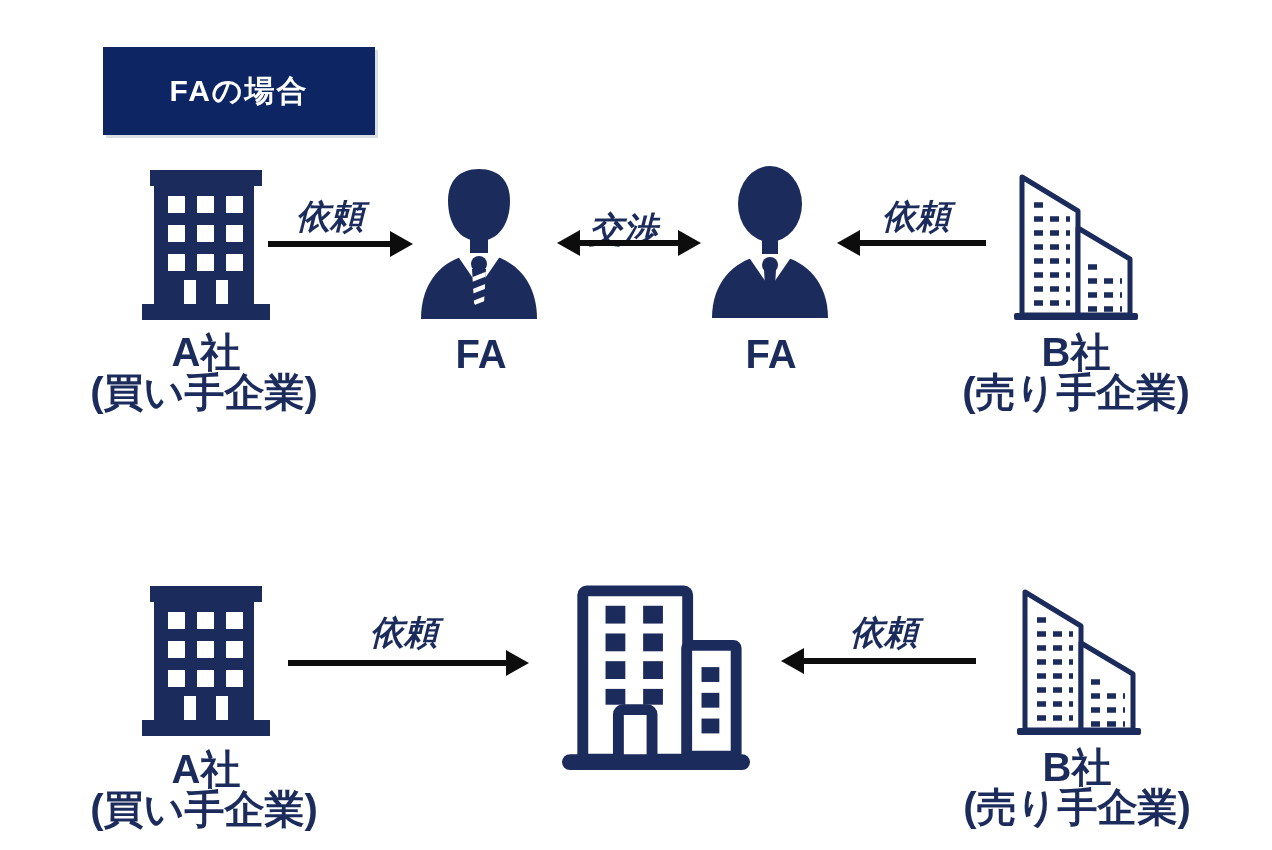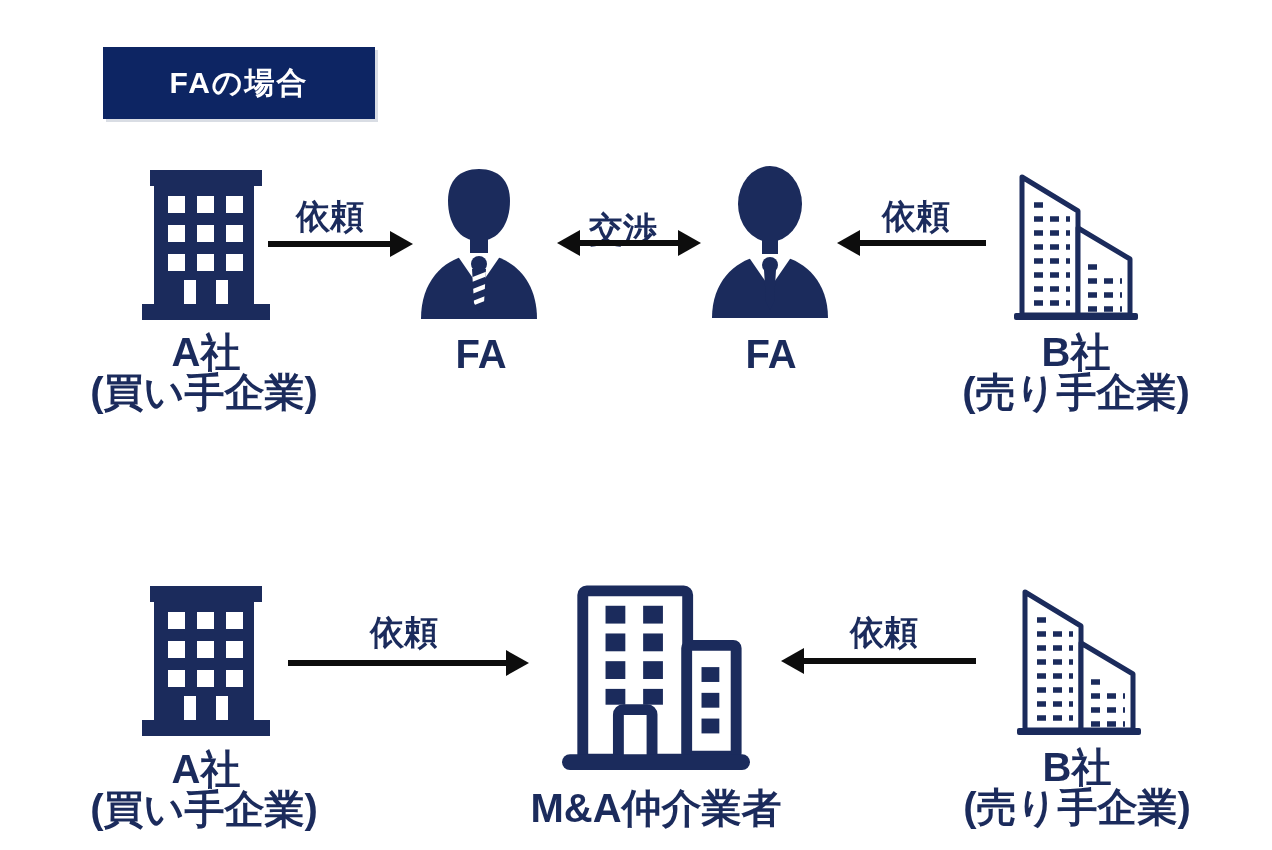--- a/index.html
+++ b/index.html
@@ -17,21 +17,21 @@
     position:absolute;background:var(--badge-bg);color:#fff;
     display:flex;align-items:center;justify-content:center;
     font-size:30px;letter-spacing:2px;box-shadow:3px 3px 0 #d9dde4;
   }
   .icon{position:absolute;color:var(--navy);}
   .icon svg{width:100%;height:100%;display:block;}
   .lbl{
     position:absolute;transform:translateX(-50%);color:var(--navy);
     font-size:40px;line-height:1.1;white-space:nowrap;text-align:center;
   }
-  .arrow-lbl{position:absolute;transform:translateX(-50%);color:var(--navy);font-size:34px;white-space:nowrap;}
+  .arrow-lbl{position:absolute;transform:translateX(-50%);color:var(--navy);font-size:34px;white-space:nowrap;font-style:italic;}
   .arrow{position:absolute;height:6px;background:var(--arrow);}
   .arrow.right::after{
     content:'';position:absolute;right:-21px;top:50%;transform:translateY(-50%);
     width:0;height:0;border-top:13px solid transparent;border-bottom:13px solid transparent;
     border-left:23px solid var(--arrow);
   }
   .arrow.left::before{
     content:'';position:absolute;left:-21px;top:50%;transform:translateY(-50%);
     width:0;height:0;border-top:13px solid transparent;border-bottom:13px solid transparent;
     border-right:23px solid var(--arrow);
@@ -45,21 +45,21 @@
     content:'';position:absolute;left:-21px;top:50%;transform:translateY(-50%);
     width:0;height:0;border-top:13px solid transparent;border-bottom:13px solid transparent;
     border-right:23px solid var(--arrow);
   }
 </style>
 </head>
 <body>
 
 <div class="canvas">
 
-  <div class="badge" style="left:103px;top:47px;width:272px;height:72px;">FAの場合</div>
+  <div class="badge" style="left:103px;top:47px;width:272px;height:88px;">FAの場合</div>
 
   <div class="icon" style="left:142px;top:170px;width:128px;height:150px;">
     <svg viewBox="0 0 128 150" aria-hidden="true">
       <rect x="8" y="0" width="112" height="16" fill="currentColor"></rect>
       <rect x="12" y="14" width="100" height="122" fill="currentColor"></rect>
       <rect x="0" y="134" width="128" height="16" fill="currentColor"></rect>
       <g fill="#fff">
         <rect x="26" y="26" width="17" height="17"></rect>
           <rect x="55" y="26" width="17" height="17"></rect>
           <rect x="84" y="26" width="17" height="17"></rect>
@@ -189,21 +189,20 @@
         <rect x="44" y="106" width="20" height="16"></rect>
           <rect x="82" y="106" width="20" height="16"></rect>
         <rect x="141" y="84" width="18" height="15"></rect>
         <rect x="141" y="110" width="18" height="15"></rect>
         <rect x="141" y="136" width="18" height="15"></rect>
       </g>
       <rect x="57" y="127" width="34" height="52" rx="5" fill="#fff" stroke="currentColor" stroke-width="11"></rect>
       <rect x="0" y="172" width="190" height="16" rx="8" fill="currentColor"></rect>
     </svg>
   </div>
-  <div class="lbl" style="left:656px;top:786px;">M&amp;A仲介業者</div>
 
   <div class="arrow-lbl" style="left:884px;top:610px;">依頼</div>
   <div class="arrow left" style="left:802px;top:658px;width:174px;"></div>
 
   <div class="icon" style="left:1015px;top:586px;width:128px;height:152px;">
     <svg viewBox="0 0 128 152" aria-hidden="true">
       <g fill="#fff" stroke="currentColor" stroke-width="5" stroke-linejoin="round">
         <path d="M10 6 L66 40 L66 144 L10 144 Z"></path>
         <path d="M66 57 L118 88 L118 144 L66 144 Z"></path>
       </g>

